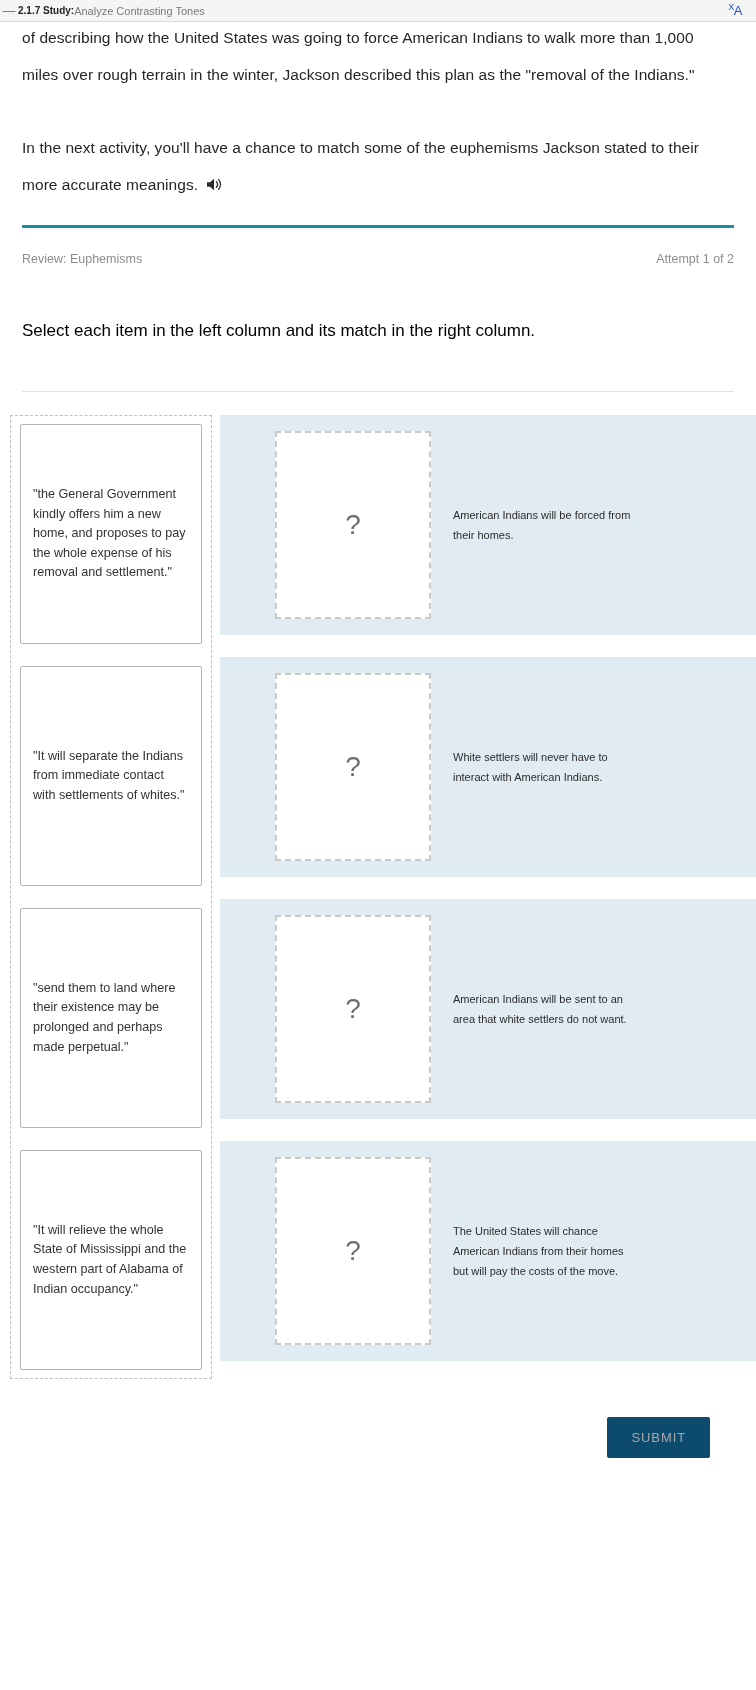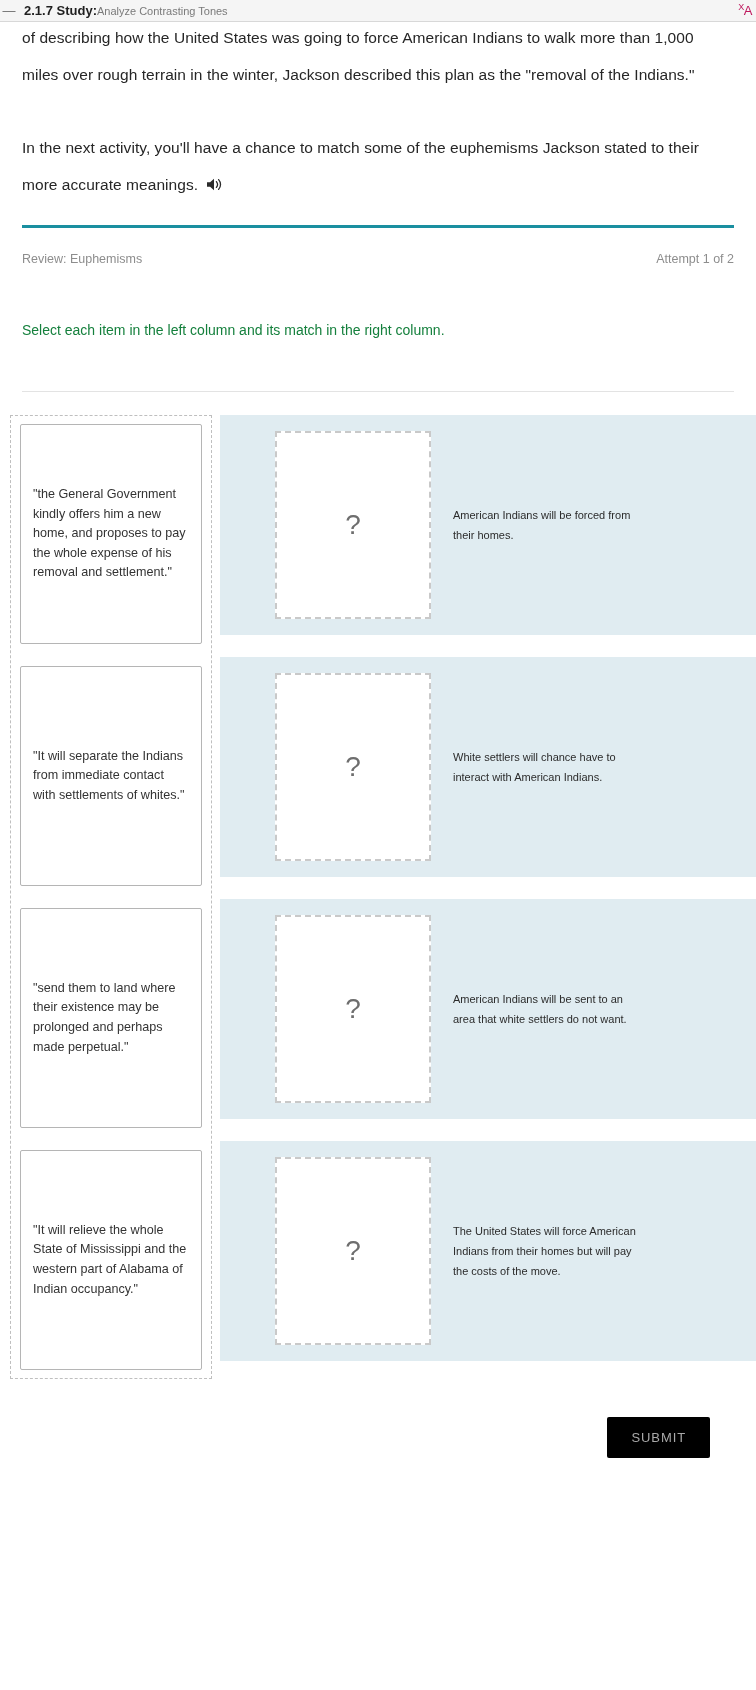--- a/index.html
+++ b/index.html
@@ -32,37 +32,37 @@
   }
   #topbar .back-icon {
     width: 14px;
     margin-left: 2px;
     font-size: 13px;
     color: #6b6b6b;
     text-align: center;
     line-height: 22px;
   }
   #topbar .crumb-num {
-    font-size: 13px;
+    font-size: 10px;
     font-weight: bold;
     color: #1f1f1f;
-    margin-left: 8px;
+    margin-left: 2px;
     white-space: nowrap;
   }
   #topbar .crumb-sub {
     font-size: 11px;
     color: #7a7a7a;
     margin-left: 0;
     white-space: nowrap;
   }
   #topbar .spacer { flex: 1 1 auto; }
   #topbar .xa-icon {
-    margin-right: 4px;
+    margin-right: 14px;
     font-size: 13px;
-    color: #be185d;
+    color: #1d4ed8;
     letter-spacing: -0.5px;
   }
   #topbar .xa-icon sup { font-size: 9px; }
 
   
   #content {
     position: absolute;
     top: 0; left: 0;
     width: 756px;
   }
@@ -110,23 +110,23 @@
     align-items: center;
     padding: 24px 22px 0 22px;
     font-size: 12.5px;
     color: #8d8d8d;
   }
 
   .instruction {
     padding: 46px 22px 0 22px;
   }
   .instruction p {
-    font-size: 14px;
+    font-size: 17px;
     line-height: 37px;
-    color: #15803d;
+    color: #000000;
   }
 
   .thin-rule {
     height: 1px;
     background: #e3e3e3;
     margin: 42px 22px 0 22px;
   }
 
   
   .match-wrap {
@@ -205,21 +205,21 @@
     max-width: 186px;
   }
 
   
   .submit-row {
     display: flex;
     justify-content: flex-end;
     padding: 38px 46px 0 0;
   }
   .submit-btn {
-    background: #000000;
+    background: #0c4a6e;
     color: #a8a8a8;
     border: none;
     border-radius: 2px;
     font-size: 13px;
     letter-spacing: 0.9px;
     padding: 13px 24px;
     font-family: "Liberation Sans", sans-serif;
     cursor: default;
   }
 </style>
@@ -290,39 +290,39 @@
         <div class="right-label">
           <span>American Indians will be forced from their homes.</span>
         </div>
       </div>
 
       <div class="right-row">
         <div class="dropzone">
           <span class="qmark">?</span>
         </div>
         <div class="right-label">
-          <span>White settlers will chance have to interact with American Indians.</span>
+          <span>White settlers will never have to interact with American Indians.</span>
         </div>
       </div>
 
       <div class="right-row">
         <div class="dropzone">
           <span class="qmark">?</span>
         </div>
         <div class="right-label">
           <span>American Indians will be sent to an area that white settlers do not want.</span>
         </div>
       </div>
 
       <div class="right-row">
         <div class="dropzone">
           <span class="qmark">?</span>
         </div>
         <div class="right-label">
-          <span>The United States will force American Indians from their homes but will pay the costs of the move.</span>
+          <span>The United States will chance American Indians from their homes but will pay the costs of the move.</span>
         </div>
       </div>
 
     </div>
   </div>
 
   <div class="submit-row">
     <button class="submit-btn" disabled="">SUBMIT</button>
   </div>
 

